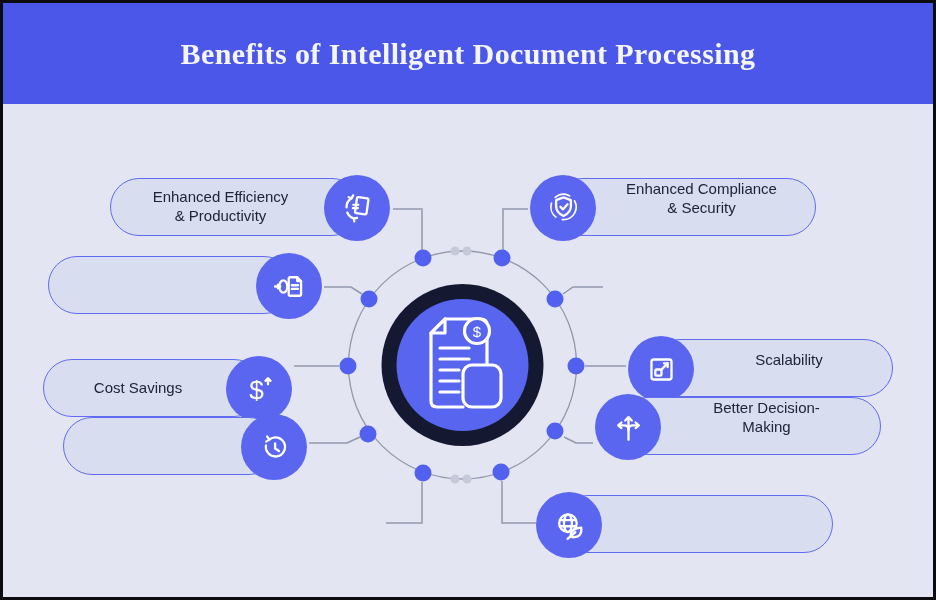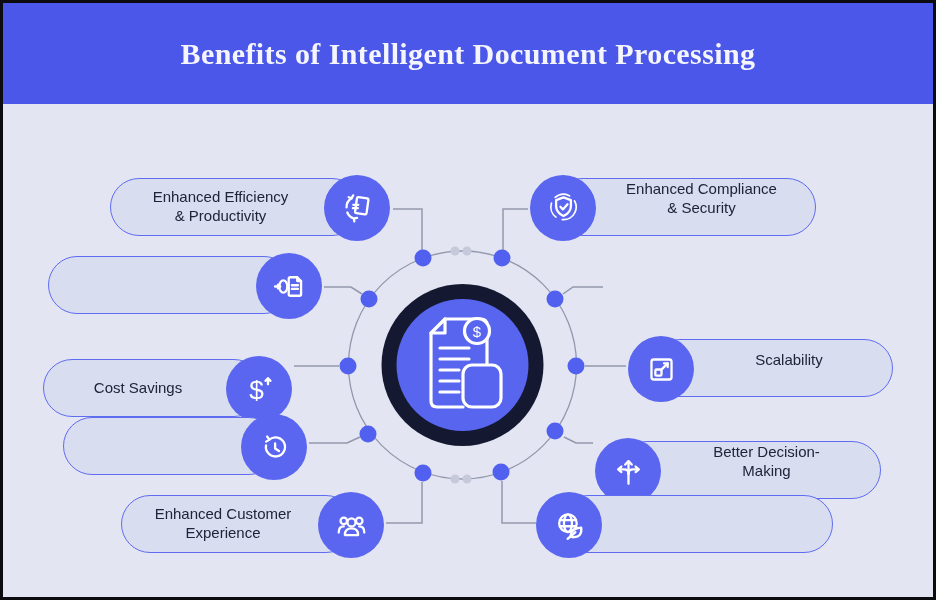--- a/index.html
+++ b/index.html
@@ -135,34 +135,20 @@
   <div class="pill lft" style="left:60px;top:414px;width:215px">
     <span class="icon-circle">
       <svg viewBox="0 0 24 24">
         <path d="M8.6,6.9 A6.2,6.2 0 1,1 6.5,10.6"></path>
         <path d="M7.2,4.9 L8.7,6.9 L6.6,8.2"></path>
         <path d="M12.4,9.4 V12.6 L14.9,14.3"></path>
       </svg>
     </span>
   </div>
 
-  <div class="pill lft" style="left:118px;top:492px;width:234px">
-    <span class="label">Enhanced Customer
-Experience</span>
-    <span class="icon-circle">
-      <svg viewBox="0 0 24 24">
-        <circle cx="7" cy="9" r="2.1"></circle>
-        <circle cx="17" cy="9" r="2.1"></circle>
-        <path d="M3.7,16.6 Q3.7,12.6 7,12.6"></path>
-        <path d="M20.3,16.6 Q20.3,12.6 17,12.6"></path>
-        <circle cx="12" cy="10" r="2.6"></circle>
-        <path d="M7.7,18.2 Q7.7,13.9 12,13.9 Q16.3,13.9 16.3,18.2 Z"></path>
-      </svg>
-    </span>
-  </div>
 
   <div class="pill rgt" style="left:550px;top:175px;width:263px">
     <span class="icon-circle">
       <svg viewBox="0 0 24 24">
         <path d="M12,4.8 L16.8,6.6 V10.4 Q16.8,14.7 12,16.9 Q7.2,14.7 7.2,10.4 V6.6 Z"></path>
         <path d="M10,10.9 L11.6,12.6 L14.6,9.3"></path>
         <circle cx="12" cy="11" r="8.2" stroke-width="1.1" stroke-dasharray="10 4.5" transform="rotate(25 12 11)"></circle>
       </svg>
     </span>
     <span class="label">Enhanced Compliance
@@ -175,21 +161,21 @@
       <svg viewBox="0 0 24 24">
         <rect x="5.5" y="5.5" width="13" height="13" rx="1.5"></rect>
         <rect x="8" y="12" width="4" height="4" rx="0.8"></rect>
         <path d="M11.8,12.2 L16,8"></path>
         <path d="M13.6,8 H16 V10.4"></path>
       </svg>
     </span>
     <span class="label">Scalability</span>
   </div>
 
-  <div class="pill rgt" style="left:615px;top:438px;width:263px">
+  <div class="pill rgt" style="left:615px;top:394px;width:263px">
     <span class="icon-circle">
       <svg viewBox="0 0 24 24">
         <path d="M12,20 V13.5"></path>
         <path d="M12,13.5 V5.8"></path>
         <path d="M9.9,7.5 L12,5.3 L14.1,7.5"></path>
         <path d="M12,13.5 Q12,10.6 9,10.6 H5.8"></path>
         <path d="M7.4,8.8 L5.3,10.6 L7.4,12.4"></path>
         <path d="M12,13.5 Q12,10.6 15,10.6 H18.2"></path>
         <path d="M16.6,8.8 L18.7,10.6 L16.6,12.4"></path>
       </svg>

